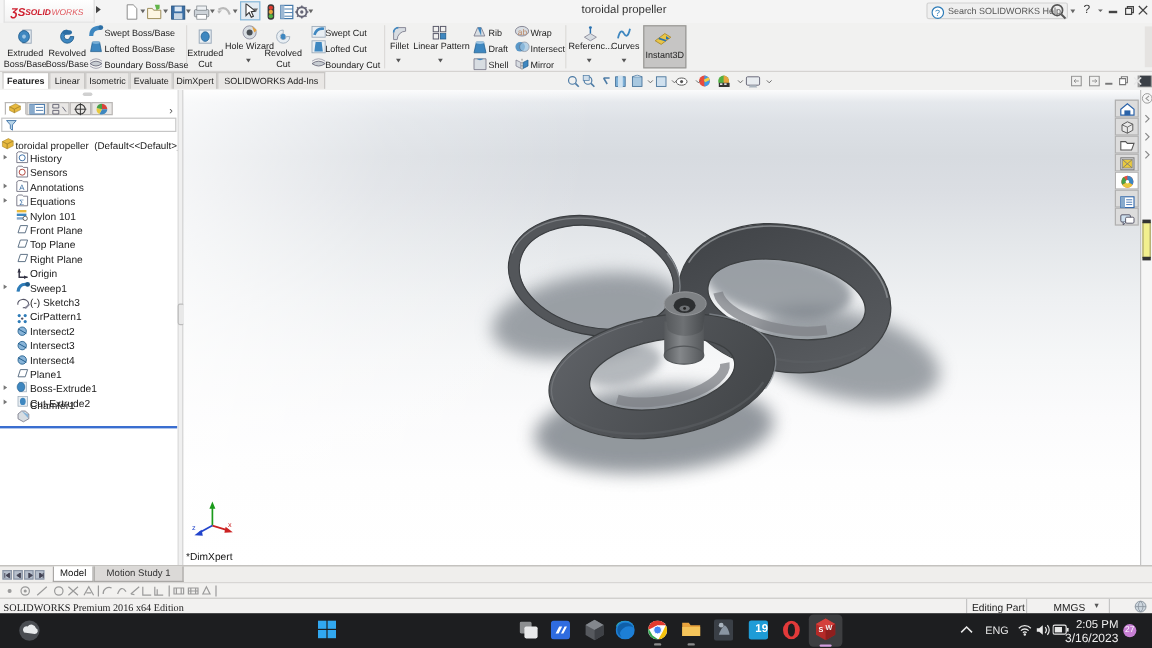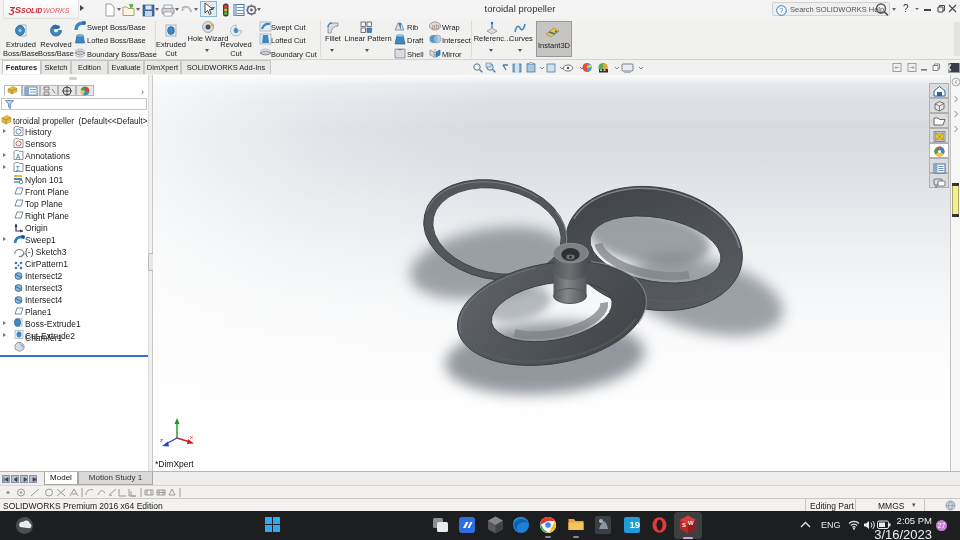--- a/index.html
+++ b/index.html
@@ -287,22 +287,22 @@
       <path d="M1 8 l8 -6 5 3 -8 6 z" fill="#e8c547" stroke="#a8862a" stroke-width="0.7"></path>
       <path d="M4 6 l6 2" stroke="#2a72b0" stroke-width="1.4"></path>
       <path d="M10 4 l3 2 -3 1 z" fill="#2a72b0"></path>
     </g>
   </svg>
   <div class="abs" style="left:954px;top:3px;width:6px;height:34px;background:#e5e3e1;"></div>
 </div>
 
 <div id="tabbar">
   <div class="tab active" style="left:2px;width:39px;">Features</div>
-  <div class="tab" style="left:41px;width:30px;">Sketch</div>
-  <div class="tab" style="left:71px;width:37px;">Edition</div>
+  <div class="tab" style="left:41px;width:30px;">Linear</div>
+  <div class="tab" style="left:71px;width:37px;">Isometric</div>
   <div class="tab" style="left:108px;width:36px;">Evaluate</div>
   <div class="tab" style="left:144px;width:37px;">DimXpert</div>
   <div class="tab" style="left:181px;width:90px;">SOLIDWORKS Add-Ins</div>
 
   <svg class="abs" style="left:470px;top:2px" width="175" height="12" viewBox="0 0 175 12">
     <g stroke="#4e7ca6" fill="none" stroke-width="1">
       <circle cx="7" cy="5" r="3.2"></circle>
         <path d="M9.5 7.5 l2.8 2.8" stroke-width="1.4"></path>
       <circle cx="20" cy="5" r="3.2"></circle>
         <path d="M22.5 7.5 l2.8 2.8" stroke-width="1.4"></path>
@@ -687,21 +687,21 @@
       <path d="M139 1 v9"></path>
       <path d="M143 3 h8 v5 h-8 z M145 3 v5 M149 3 v5"></path>
       <path d="M155 3 h8 v5 h-8 z M157 3 v5 M161 3 v5 M155 5.5 h8"></path>
       <path d="M167 8 l3 -6 3 6 z"></path>
       <path d="M178 1 v9"></path>
     </g>
   </svg>
 </div>
 
 <div id="statusbar">
-  <span style="position:absolute;left:3px;top:2px;">SOLIDWORKS Premium 2016 x64 Edition</span>
+  <span style="position:absolute;left:3px;top:2px;font-family:Liberation Serif, serif;">SOLIDWORKS Premium 2016 x64 Edition</span>
   <span style="position:absolute;left:805px;top:0px;width:1px;height:12px;background:#c5c5c5;"></span>
   <span style="position:absolute;left:810px;top:2px;">Editing Part</span>
   <span style="position:absolute;left:855px;top:0px;width:1px;height:12px;background:#c5c5c5;"></span>
   <span style="position:absolute;left:878px;top:2px;">MMGS</span>
   <span style="position:absolute;left:912px;top:2px;font-size:7px;color:#555;">▾</span>
   <span style="position:absolute;left:924px;top:0px;width:1px;height:12px;background:#c5c5c5;"></span>
   <svg style="position:absolute;left:945px;top:1px" width="11" height="11" viewBox="0 0 11 11">
     <circle cx="5.5" cy="5.5" r="4.5" fill="#cdd6de" stroke="#8a949e" stroke-width="0.8"></circle>
     <path d="M1 5.5 h9 M5.5 1 a6 6 0 0 0 0 9 a6 6 0 0 0 0 -9" stroke="#8a949e" stroke-width="0.7" fill="none"></path>
   </svg>
@@ -787,15 +787,15 @@
   <svg class="abs" style="left:863px;top:9px" width="12" height="10" viewBox="0 0 12 10">
     <path d="M1 3.5 v3 h2 l3 2.5 v-8 l-3 2.5 z" fill="#e8e8e8"></path>
     <path d="M8 2.5 a4 4 0 0 1 0 5 M9.8 1 a6.5 6.5 0 0 1 0 8" stroke="#e8e8e8" stroke-width="1" fill="none"></path>
   </svg>
   <svg class="abs" style="left:877px;top:9px" width="14" height="10" viewBox="0 0 14 10">
     <rect x="0.5" y="1" width="11" height="7.5" rx="1.5" fill="none" stroke="#e8e8e8" stroke-width="1"></rect>
     <rect x="2" y="2.5" width="6" height="4.5" fill="#e8e8e8"></rect>
     <rect x="12" y="3.3" width="1.5" height="3" fill="#e8e8e8"></rect>
   </svg>
   <div class="abs" style="right:28px;top:4px;width:60px;text-align:right;font-size:9.5px;color:#eee;">2:05 PM</div>
-  <div class="abs" style="right:28px;top:15.5px;width:60px;text-align:right;font-size:13px;color:#eee;">3/16/2023</div>
+  <div class="abs" style="right:28px;top:15.5px;width:60px;text-align:right;font-size:10px;color:#eee;">3/16/2023</div>
   <div class="abs" style="left:936px;top:9px;width:11px;height:11px;background:#c77fd4;border-radius:50%;color:#fff;font-size:7px;text-align:center;line-height:11px;">27</div>
 </div>
 
 </body></html>

